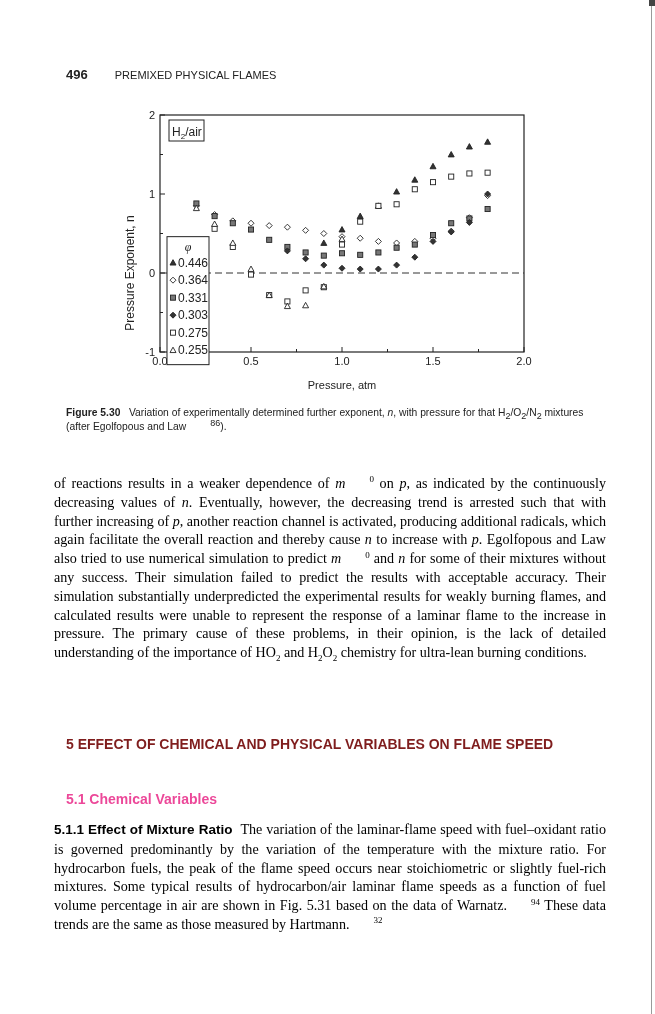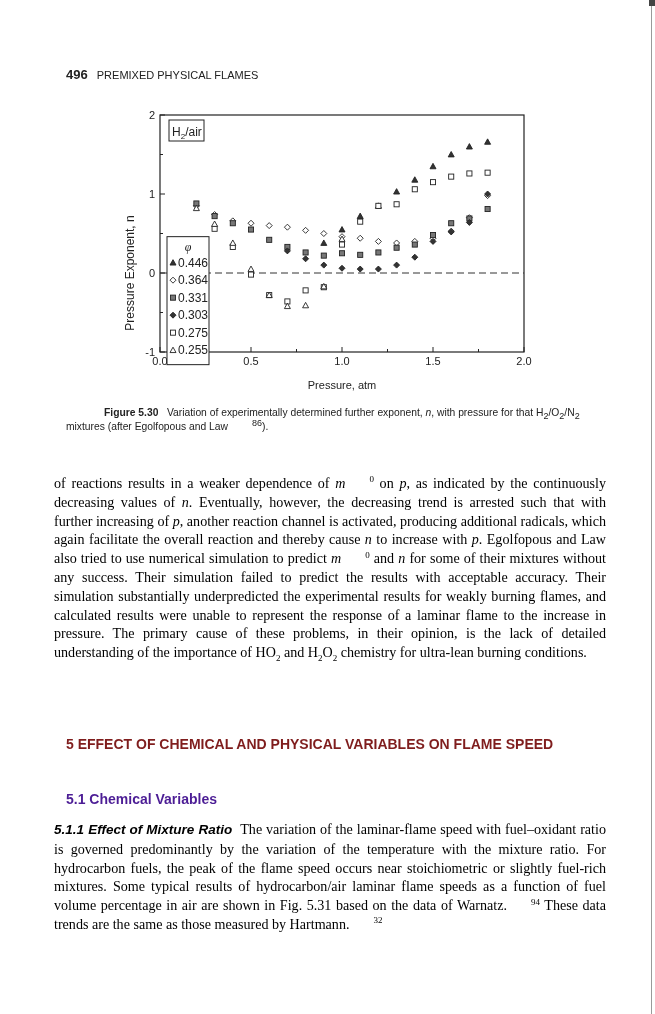--- a/index.html
+++ b/index.html
@@ -1,29 +1,29 @@
 <!DOCTYPE html>
 <html><head>
 <meta charset="utf-8">
 <style>
   html, body { margin: 0; padding: 0; background: #ffffff; }
   body { width: 655px; height: 1014px; position: relative; overflow: hidden; font-family: "Liberation Serif", serif; color: #1a1a1a; }
   .page-edge { position: absolute; right: 3px; top: 0; width: 1px; height: 1014px; background: #9a9a9a; }
   .page-edge-top { position: absolute; right: 0; top: 0; width: 6px; height: 6px; background: #444; }
   .running-head { position: absolute; top: 67px; left: 66px; font-family: "Liberation Sans", sans-serif; font-size: 11px; color: #222; }
-  .running-head .pnum { font-weight: bold; font-size: 13px; margin-right: 6px; }
+  .running-head .pnum { font-weight: bold; font-size: 13px; margin-right: 24px; }
   #chart { position: absolute; left: 100px; top: 100px; }
   .caption { position: absolute; top: 406px; left: 66px; width: 540px; font-family: "Liberation Sans", sans-serif; font-size: 10.3px; line-height: 14px; color: #222; }
-  .caption b { font-weight: bold; margin-left: 38px; }
+  .caption b { font-weight: bold; }
   .body-text { position: absolute; left: 54px; width: 552px; font-size: 14.1px; line-height: 18.8px; text-align: justify; color: #000000; }
   #para1 { top: 474px; }
   .h1 { position: absolute; top: 735px; left: 66px; width: 540px; font-family: "Liberation Sans", sans-serif; font-weight: bold; font-size: 14px; line-height: 19px; color: #7f1d1d; }
-  .h2 { position: absolute; top: 791px; left: 66px; font-family: "Liberation Sans", sans-serif; font-weight: bold; font-size: 14px; color: #4c1d95; }
+  .h2 { position: absolute; top: 791px; left: 66px; font-family: "Liberation Sans", sans-serif; font-weight: bold; font-size: 14px; color: #ec4899; }
   #para2 { top: 820px; }
-  .runin { font-family: "Liberation Sans", sans-serif; font-weight: bold; font-style: italic; font-size: 13.5px; margin-right: 8px; }
+  .runin { font-family: "Liberation Sans", sans-serif; font-weight: bold; font-size: 13.5px; margin-right: 8px; }
   sup { font-size: 9px; line-height: 0; margin-left: 24px; }
   sub { font-size: 9px; line-height: 0; }
   .it { font-style: italic; }
 </style>
 </head>
 <body>
 
 <div class="page-edge"></div>
 <div class="page-edge-top"></div>
 

